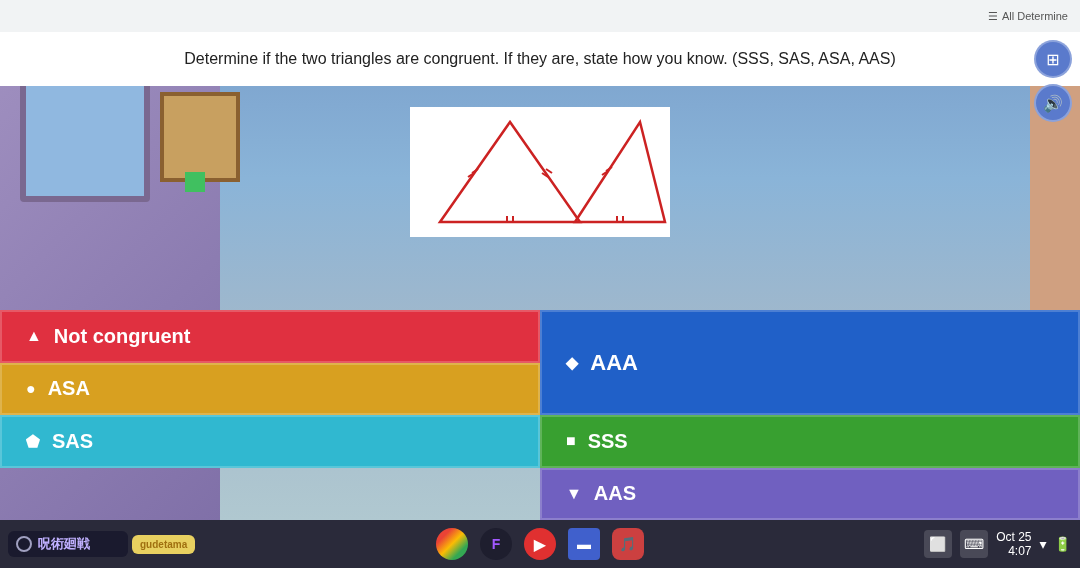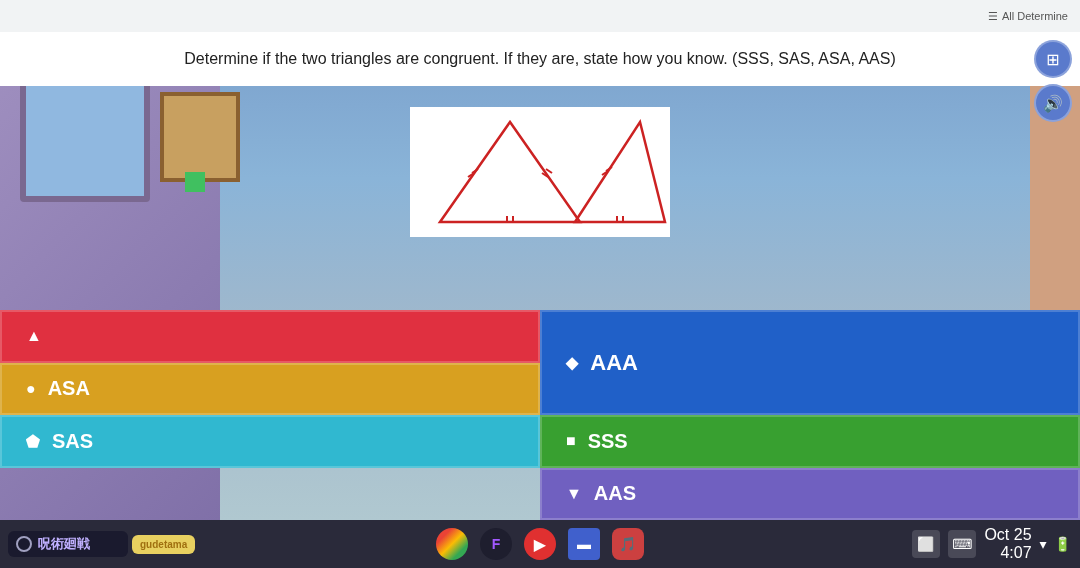--- a/index.html
+++ b/index.html
@@ -314,21 +314,21 @@
       border-radius: 4px;
       display: flex;
       align-items: center;
       justify-content: center;
       color: white;
       font-size: 14px;
     }
 
     .datetime {
       color: white;
-      font-size: 16px;
+      font-size: 12px;
       text-align: right;
     }
 
     .wifi-signal {
       color: white;
       font-size: 14px;
     }
 
     
     .triangle-svg {
@@ -396,20 +396,21 @@
 
       <line x1="207" y1="115" x2="207" y2="109" stroke="#cc2222" stroke-width="2"></line>
       <line x1="213" y1="115" x2="213" y2="109" stroke="#cc2222" stroke-width="2"></line>
     </svg>
   </div>
 
   <div class="answers-grid">
 
     <div class="answer-btn btn-not-congruent">
       <span class="icon">▲</span>
+      <span>Not congruent</span>
     </div>
 
     <div class="answer-btn btn-aaa">
       <span class="icon">◆</span>
       <span>AAA</span>
     </div>
 
     <div class="answer-btn btn-asa">
       <span class="icon">●</span>
       <span>ASA</span>

